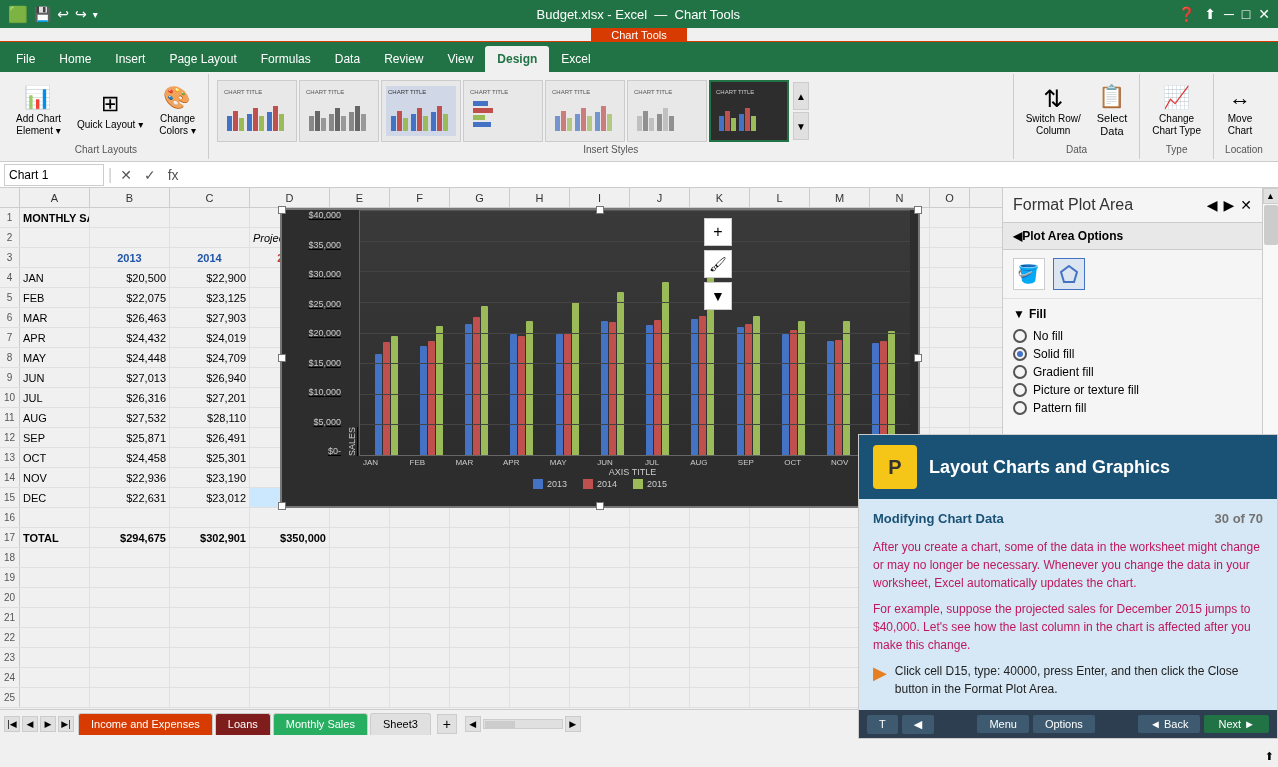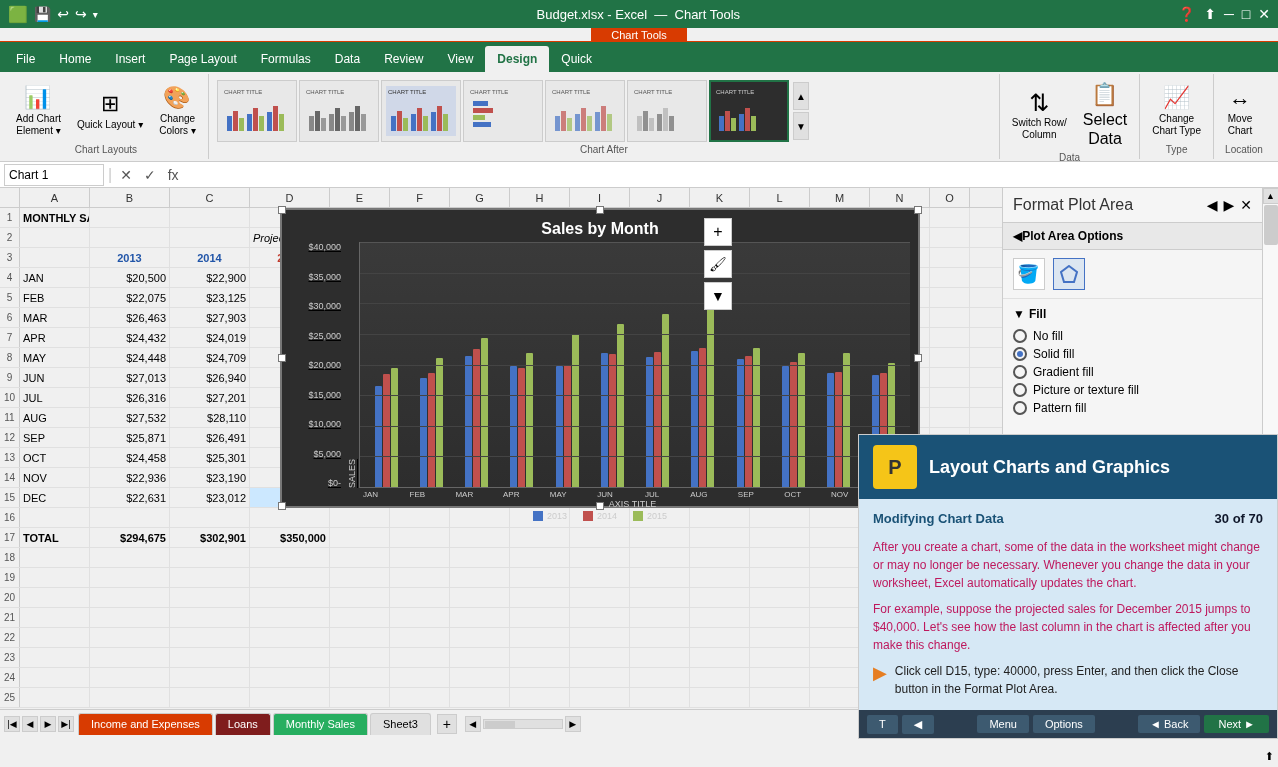--- a/index.html
+++ b/index.html
@@ -299,21 +299,21 @@
       display: flex;
       align-items: center;
       justify-content: center;
       font-size: 20px;
       font-weight: bold;
       color: #333;
     }
     .tutorial-title { font-size: 18px; font-weight: bold; }
     .tutorial-body { padding: 12px 14px; background: #d6e8f5; }
     .tutorial-subtitle { color: #1a5276; font-size: 13px; font-weight: bold; margin-bottom: 4px; }
-    .tutorial-page { color: #0f172a; font-size: 13px; font-weight: bold; }
+    .tutorial-page { color: #737373; font-size: 13px; font-weight: bold; }
     .tutorial-text { font-size: 12px; color: #be185d; line-height: 1.5; margin-bottom: 8px; }
     .tutorial-instruction { display: flex; align-items: flex-start; gap: 8px; }
     .tutorial-arrow { color: #e67e22; font-size: 18px; margin-top: 0; }
     .tutorial-instr-text { font-size: 12px; color: #222; line-height: 1.5; }
     .sheet-tab {
       padding: 4px 12px;
       border: 1px solid #ccc;
       border-bottom: none;
       background: #e0e0e0;
       cursor: pointer;
@@ -435,21 +435,21 @@
 <div class="ribbon-tabs">
   <div class="ribbon-tab">File</div>
   <div class="ribbon-tab">Home</div>
   <div class="ribbon-tab">Insert</div>
   <div class="ribbon-tab">Page Layout</div>
   <div class="ribbon-tab">Formulas</div>
   <div class="ribbon-tab">Data</div>
   <div class="ribbon-tab">Review</div>
   <div class="ribbon-tab">View</div>
   <div class="ribbon-tab active">Design</div>
-  <div class="ribbon-tab">Quick</div>
+  <div class="ribbon-tab">Excel</div>
 </div>
 
 <div class="ribbon">
 
   <div class="ribbon-group">
     <div class="ribbon-group-inner">
       <div class="ribbon-btn">
         <span class="ribbon-icon">📊</span>
         <span style="font-size:10px; line-height:1.2;">Add Chart<br>Element ▾</span>
       </div>
@@ -556,32 +556,32 @@
             <rect x="31" y="22" width="5" height="23" fill="#c0504d"></rect>
             <rect x="37" y="30" width="5" height="15" fill="#9bbb59"></rect>
             <text x="2" y="8" font-size="6" fill="#ccc">CHART TITLE</text>
           </svg>
       </div>
       <div class="chart-style-scroll">
         <div class="chart-style-scroll-btn">▲</div>
         <div class="chart-style-scroll-btn">▼</div>
       </div>
     </div>
-    <div class="ribbon-group-label">Chart After</div>
+    <div class="ribbon-group-label">Insert Styles</div>
   </div>
 
   <div class="ribbon-group">
     <div class="ribbon-group-inner">
       <div class="switch-btn">
         <span style="font-size:24px;">⇅</span>
         <span style="font-size:10px; line-height:1.2;">Switch Row/<br>Column</span>
       </div>
       <div class="ribbon-btn">
         <span class="ribbon-icon">📋</span>
-        <span style="font-size:16px; line-height:1.2;">Select<br>Data</span>
+        <span style="font-size:11px; line-height:1.2;">Select<br>Data</span>
       </div>
     </div>
     <div class="ribbon-group-label">Data</div>
   </div>
 
   <div class="ribbon-group">
     <div class="ribbon-group-inner">
       <div class="ribbon-btn">
         <span class="ribbon-icon">📈</span>
         <span style="font-size:10px; line-height:1.2;">Change<br>Chart Type</span>
@@ -1098,21 +1098,20 @@
 
       <div class="chart-handle" style="top:-4px;left:-4px;"></div>
       <div class="chart-handle" style="top:-4px;left:50%;margin-left:-4px;"></div>
       <div class="chart-handle" style="top:-4px;right:-4px;"></div>
       <div class="chart-handle" style="top:50%;margin-top:-4px;right:-4px;"></div>
       <div class="chart-handle" style="bottom:-4px;right:-4px;"></div>
       <div class="chart-handle" style="bottom:-4px;left:50%;margin-left:-4px;"></div>
       <div class="chart-handle" style="bottom:-4px;left:-4px;"></div>
       <div class="chart-handle" style="top:50%;margin-top:-4px;left:-4px;"></div>
 
-      <div class="chart-title">Sales by Month</div>
 
       <div style="display:flex; height:246px; padding: 0 8px 0 8px; text-decoration: underline;">
 
         <div style="display:flex; flex-direction:column; justify-content:space-between; align-items:flex-end; width:55px; font-size:9px; color:#ccc; padding-bottom:0; padding-right:4px;">
           <span>$40,000</span>
           <span>$35,000</span>
           <span>$30,000</span>
           <span>$25,000</span>
           <span>$20,000</span>
           <span>$15,000</span>

